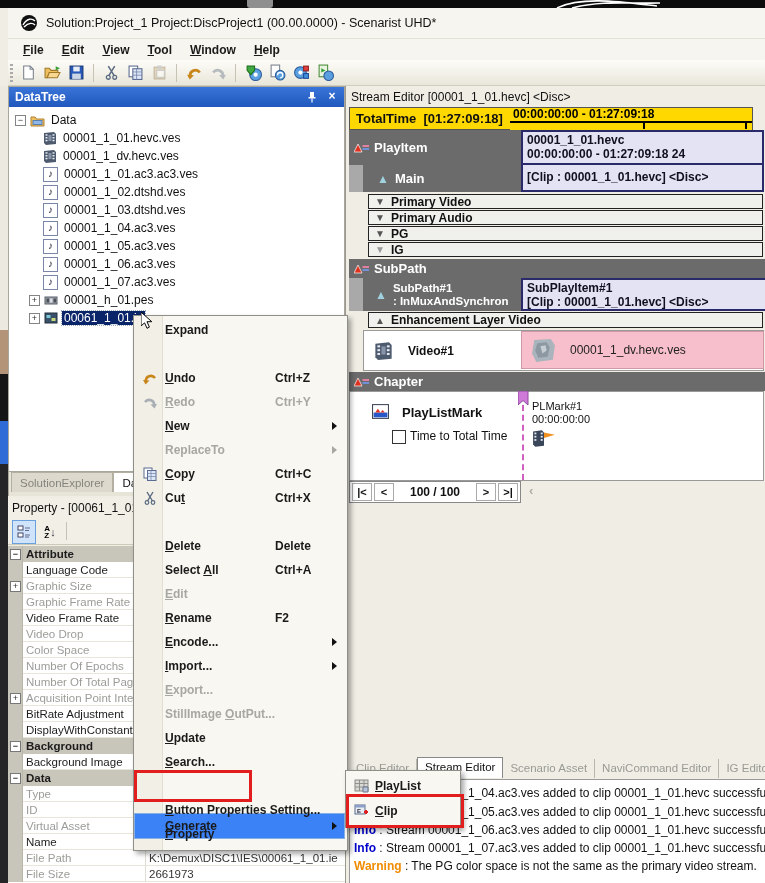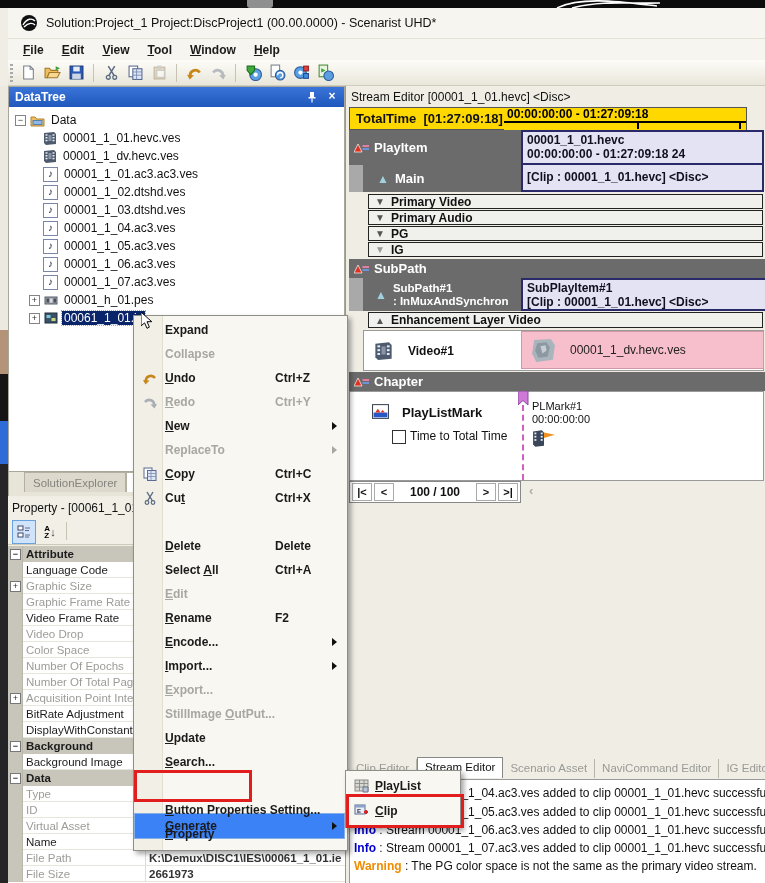--- a/index.html
+++ b/index.html
@@ -43,21 +43,21 @@
   .prop-head{left:8px;top:498px;width:337px;height:20px;font-size:12px;color:#111;line-height:20px;padding-left:4px;background:#f1efe6;box-sizing:border-box;}
   .prop-tools{left:8px;top:518px;width:337px;height:26px;background:#f1efe6;border-bottom:1px solid #cdcaba;}
   .ptb{position:absolute;top:2px;width:22px;height:22px;display:flex;align-items:center;justify-content:center;border:1px solid transparent;}
   .ptb.pressed{background:#cfe4fa;border-color:#6aa0dc;}
   .pgrid{left:8px;top:546px;width:337px;height:337px;background:#fff;}
   .prow{position:absolute;left:0;width:100%;height:16px;display:flex;font-size:11.5px;line-height:16px;}
   .pgut{flex:0 0 14px;background:#c8c5bb;border-right:1px solid #b9b6aa;position:relative;}
   .pgut .pe{position:absolute;left:2px;top:3px;width:9px;height:9px;border:1px solid #777;background:#fff;font-size:9px;line-height:8px;text-align:center;color:#333;}
   .pname{flex:0 0 119px;padding-left:3px;border-right:1px solid #e0ddd2;border-bottom:1px solid #e8e5da;color:#1c1c1c;overflow:hidden;white-space:nowrap;}
   .pname.dim{color:#9c9c98;}
-  .pval{flex:1;padding-left:3px;border-bottom:1px solid #e8e5da;color:#333;overflow:hidden;white-space:nowrap;font-weight:bold;}
+  .pval{flex:1;padding-left:3px;border-bottom:1px solid #e8e5da;color:#333;overflow:hidden;white-space:nowrap;}
   .prow.cat{background:#c8c5bb;font-weight:bold;}
   .prow.cat .pname{border:none;background:#c8c5bb;}
   .prow.cat .pval{border:none;background:#c8c5bb;}
 
   
   .rpanel{left:345px;top:86px;width:420px;height:797px;background:#efede4;border-left:1px solid #9a9890;box-sizing:border-box;}
   .se-head{position:absolute;left:0;top:1px;width:100%;height:20px;font-size:12px;color:#111;line-height:20px;padding-left:5px;box-sizing:border-box;}
   .yellow{background:#ffd800;}
   .cellb{border:1px solid #555;box-sizing:border-box;}
   .darkhead{background:#6b6b6b;color:#fff;font-weight:bold;display:flex;align-items:center;}
@@ -407,21 +407,21 @@
     <div class="trow" style="left:20px;top:222px">
         <span class="expbox">+</span>
         <svg class="tic" width="14" height="14">
           <use href="#i-ies"></use>
         </svg>
         <span class="tlabel sel">00061_1_01.ie</span>
       </div>
   </div>
 
   <div class="abs ltabs">
-    <div class="ltab off" style="margin-left:15px">SolutionExplorer</div>
+    <div class="ltab off" style="margin-left:2px">SolutionExplorer</div>
     <div class="ltab on">DataTree</div>
   </div>
 
   <div class="abs prop-head">Property - [00061_1_01.ie</div>
   <div class="abs prop-tools">
     <div class="ptb pressed" style="left:4px">
         <svg width="14" height="14">
           <use href="#i-cat"></use>
         </svg>
       </div>
@@ -548,21 +548,21 @@
         <span class="pval">2661973</span>
       </div>
   </div>
 
   <div class="abs rpanel">
     <div class="se-head">Stream Editor [00001_1_01.hevc] &lt;Disc&gt;</div>
 
     <div class="abs yellow cellb" style="left:3px;top:21px;width:204px;height:23px;font-weight:bold;font-size:13px;color:#111;display:flex;align-items:center;padding-left:6px">
       <span>TotalTime</span>&nbsp;&nbsp;<span>[01:27:09:18]</span>
     </div>
-    <div class="abs yellow cellb" style="left:158px;top:21px;width:243px;height:29px;border-left:none">
+    <div class="abs yellow cellb" style="left:164px;top:21px;width:243px;height:29px;border-left:none">
       <div style="height:13px;border-bottom:2px solid #000;font-weight:bold;font-size:12px;line-height:13px;padding-left:3px;white-space:nowrap">00:00:00:00 - 01:27:09:18</div>
       <div style="position:relative;height:6px">
         <div class="abs" style="left:55%;top:0;width:2px;height:6px;background:#000"></div>
         <div class="abs" style="left:97%;top:0;width:2px;height:6px;background:#000"></div>
       </div>
     </div>
 
     <div class="abs darkhead" style="left:3px;top:44px;width:172px;height:35px;font-size:13px;padding-left:5px">
       <svg width="15" height="11" style="margin-right:5px">
           <use href="#i-hdr"></use>
@@ -685,24 +685,20 @@
       <div class="logline" style="top:79px"><span class="lvl" style="color:#f08c00">Warning</span><span> : </span><span>The PG color space is not the same as the primary video stream.</span></div>
     </div>
   </div>
 
   <div class="abs cmenu">
     <div class="gutbg"></div>
     <div class="mi" style="top:2px">
         <span class="gut"></span>
         <span class="lbl">Expand</span>
       </div>
-    <div class="mi dis" style="top:26px">
-        <span class="gut"></span>
-        <span class="lbl">Collapse</span>
-      </div>
     <div class="mi" style="top:50px">
         <span class="gut">
           <svg width="16" height="14">
             <use href="#i-undo"></use>
           </svg>
         </span>
         <span class="lbl"><span class="u">U</span>ndo</span>
         <span class="sc">Ctrl+Z</span>
       </div>
     <div class="mi dis" style="top:74px">

